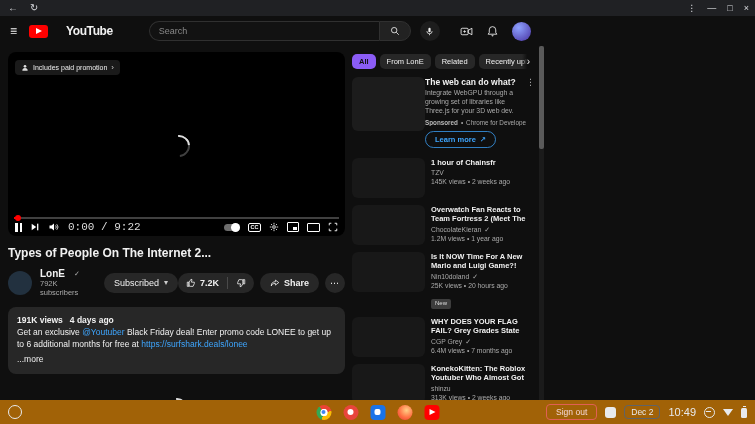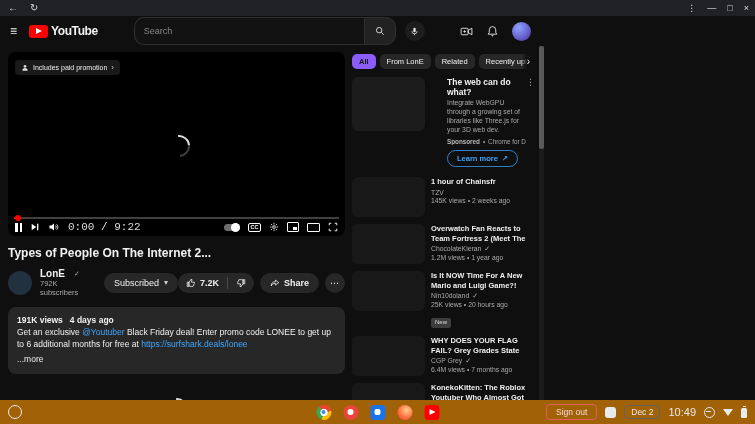--- a/index.html
+++ b/index.html
@@ -6,25 +6,25 @@
   .screen{position:relative;width:755px;height:424px;background:#0f0f0f;overflow:hidden;
     font-family:"Liberation Sans","DejaVu Sans",sans-serif;color:#f1f1f1;}
   
   .titlebar{position:absolute;top:0;left:0;width:755px;height:16px;background:#202124;z-index:20;}
   .tb-left{position:absolute;left:8px;top:0;height:16px;display:flex;gap:12px;align-items:center;color:#dadce0;font-size:10px;}
   .tb-right{position:absolute;right:6px;top:0;height:16px;display:flex;gap:11px;align-items:center;color:#dadce0;font-size:9px;}
   .tb-btn{cursor:default;line-height:16px;}
   
   .yt-header{position:absolute;top:16px;left:0;width:545px;height:30px;display:flex;align-items:center;background:#0f0f0f;z-index:5;}
   .hamburger{margin-left:10px;font-size:12px;color:#f1f1f1;}
-  .logo{display:flex;align-items:center;margin-left:12px;gap:3px;}
+  .logo{display:flex;align-items:center;margin-left:12px;gap:18px;}
   .logo-badge{width:19px;height:13px;background:#ff0000;border-radius:3px;position:relative;}
   .logo-badge::after{content:"";position:absolute;left:7px;top:3.5px;border-left:6px solid #fff;border-top:3px solid transparent;border-bottom:3px solid transparent;}
   .logo-text{font-size:12px;font-weight:700;letter-spacing:-0.4px;}
-  .search{display:flex;height:28px;width:262px;margin-left:36px;}
+  .search{display:flex;height:20px;width:262px;margin-left:36px;}
   .search-input{flex:1;min-width:0;background:#121212;border:1px solid #303030;border-right:none;border-radius:10px 0 0 10px;color:#f1f1f1;padding:0 9px;font-size:9px;outline:none;}
   .search-input::placeholder{color:#888;}
   .search-btn{width:30px;background:#222;border:1px solid #303030;border-radius:0 10px 10px 0;display:flex;align-items:center;justify-content:center;color:#f1f1f1;}
   .mic-btn{width:20px;height:20px;border-radius:50%;background:#1d1d1d;margin-left:9px;display:flex;align-items:center;justify-content:center;color:#f1f1f1;}
   .hdr-right{margin-left:auto;margin-right:14px;display:flex;align-items:center;gap:13px;}
   .hdr-icon{color:#f1f1f1;display:flex;align-items:center;}
   .avatar{width:19px;height:19px;border-radius:50%;background:radial-gradient(circle at 35% 30%,#8ea2ff,#4730a0);}
   
   .main-left{position:absolute;left:8px;top:52px;width:337px;}
   .playerbox{position:relative;width:337px;height:184px;background:#000;border-radius:8px;overflow:hidden;}
@@ -69,21 +69,21 @@
   .desc-head .date{margin-left:7px;}
   .desc a{color:#3ea6ff;text-decoration:none;}
   .desc-more{margin-top:3px;}
   .comments-spinner{margin:24px auto 0 auto;}
   
   .sidebar{position:absolute;left:352px;top:52px;width:183px;}
   .chips{display:flex;gap:4px;align-items:center;overflow:hidden;position:relative;height:18px;padding-right:12px;}
   .chip{height:15px;padding:0 7px;background:#272727;border-radius:5px;font-size:7.5px;display:flex;align-items:center;white-space:nowrap;flex:none;}
   .chip.active{background:#8b5cf6;color:#0f0f0f;font-weight:600;}
   .chips-more{position:absolute;right:0;top:0;height:18px;width:13px;display:flex;align-items:center;justify-content:center;background:linear-gradient(to right,rgba(15,15,15,0),#0f0f0f 40%);font-size:10px;color:#f1f1f1;}
-  .ad{display:flex;gap:22px;margin-top:7px;position:relative;}
+  .ad{display:flex;gap:0;margin-top:7px;position:relative;}
   .ad-thumb{width:73px;height:54px;background:#1c1c1c;border-radius:6px;flex:none;}
   .ad-body{flex:1;min-width:0;padding-right:9px;}
   .ad-title{font-size:8.5px;font-weight:600;line-height:1.2;}
   .ad-text{font-size:6.8px;color:#aaa;margin-top:2px;line-height:1.32;}
   .ad-sponsored{font-size:6.3px;color:#aaa;margin-top:3px;display:flex;gap:3px;align-items:center;white-space:nowrap;overflow:hidden;}
   .ad-sponsored .sp{font-weight:600;color:#bbb;}
   .ad-cta{margin-top:5px;display:inline-flex;align-items:center;gap:4px;border:1px solid rgba(62,166,255,.75);color:#3ea6ff;font-size:7.5px;font-weight:600;padding:3px 9px;border-radius:11px;}
   .ad-kebab{position:absolute;right:0;top:0;font-size:9px;color:#aaa;}
   .vlist{margin-top:10px;display:flex;flex-direction:column;gap:7px;}
   .vitem{display:flex;gap:6px;}

